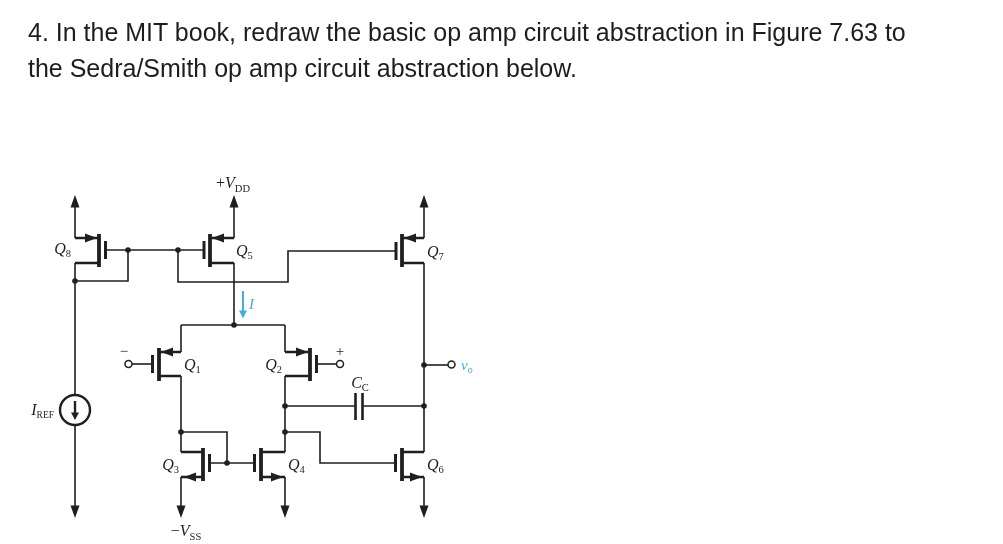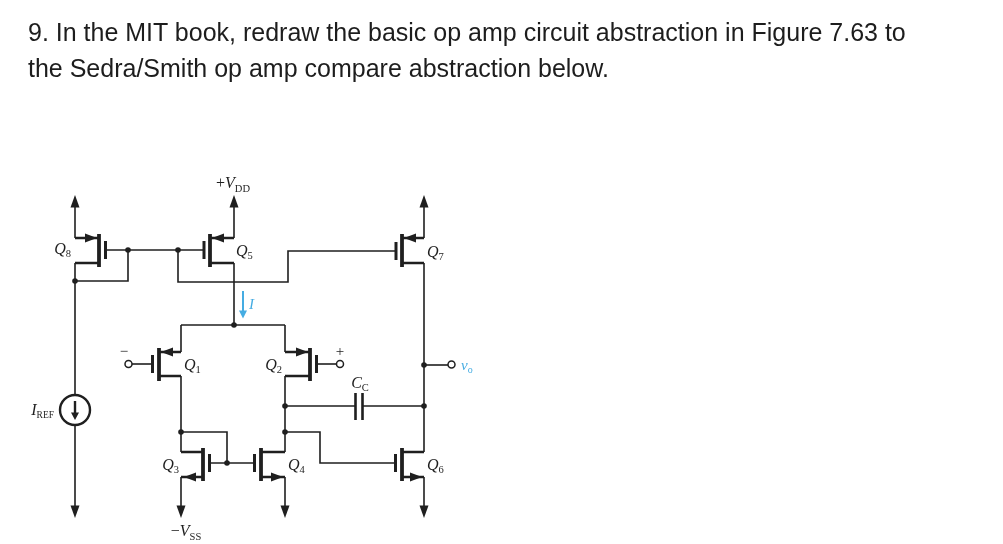--- a/index.html
+++ b/index.html
@@ -25,22 +25,22 @@
   .sub{font-size:10.5px;font-style:normal;}
   .sm{font-size:15px;}
   .bluestroke{stroke:#45ACE2;}
   .bluefill{fill:#45ACE2;stroke:none;}
   .bluelbl{fill:#45ACE2;}
 </style>
 </head>
 <body>
 
 <div class="question">
-  <div>9. In the MIT book, redraw the basic op amp circuit abstraction in Figure 7.63 to</div>
-  <div>the Sedra/Smith op amp compare abstraction below.</div>
+  <div>4. In the MIT book, redraw the basic op amp circuit abstraction in Figure 7.63 to</div>
+  <div>the Sedra/Smith op amp circuit abstraction below.</div>
 </div>
 
 <svg class="circuit" width="1003" height="544" viewBox="0 0 1003 544">
 
   <g>
     <path class="w" d="M105.5,250 H204"></path>
     <path class="w" d="M75,281 H128 V250"></path>
     <path class="w" d="M178,250 V282 H288 V251 H396"></path>
     <path class="w" d="M75,238 V207"></path>
     <path class="w" d="M75,263 V395 M75,425 V507"></path>

